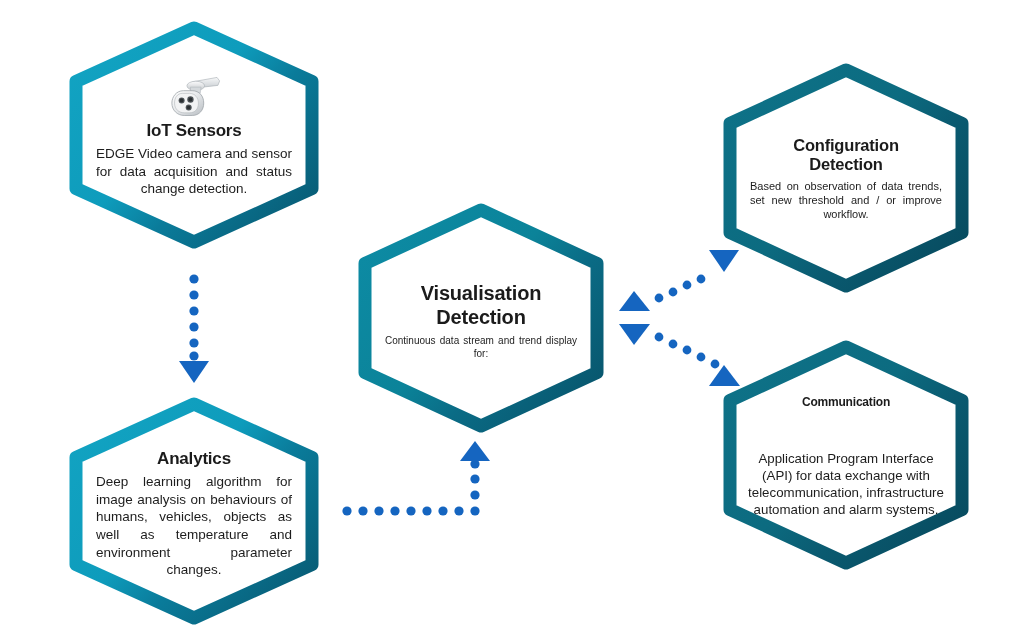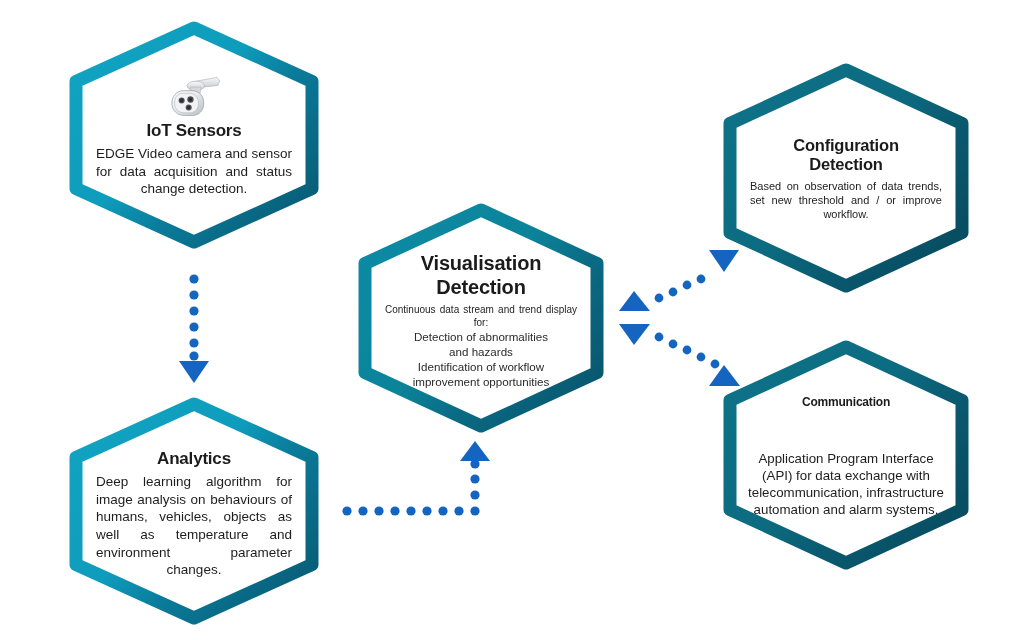--- a/index.html
+++ b/index.html
@@ -251,26 +251,20 @@
     <h3 class="node-title">Analytics</h3>
     <p class="node-body">Deep learning algorithm for image analysis on behaviours of humans, vehicles, objects as well as temperature and environment parameter changes.</p>
   </div>
 
   <div class="node" id="node-dashboard">
     <h3 class="node-title">
       <span>Visualisation</span><br>
       <span>Detection</span>
     </h3>
     <p class="node-body">Continuous data stream and trend display for:</p>
-    <div class="node-sublist">
-      <div>Detection of abnormalities</div>
-      <div>and hazards</div>
-      <div>Identification of workflow</div>
-      <div>improvement opportunities</div>
-    </div>
   </div>
 
   <div class="node" id="node-config">
     <h3 class="node-title">
       <span>Configuration</span><br>
       <span>Detection</span>
     </h3>
     <p class="node-body">Based on observation of data trends, set new threshold and / or improve workflow.</p>
   </div>
 

